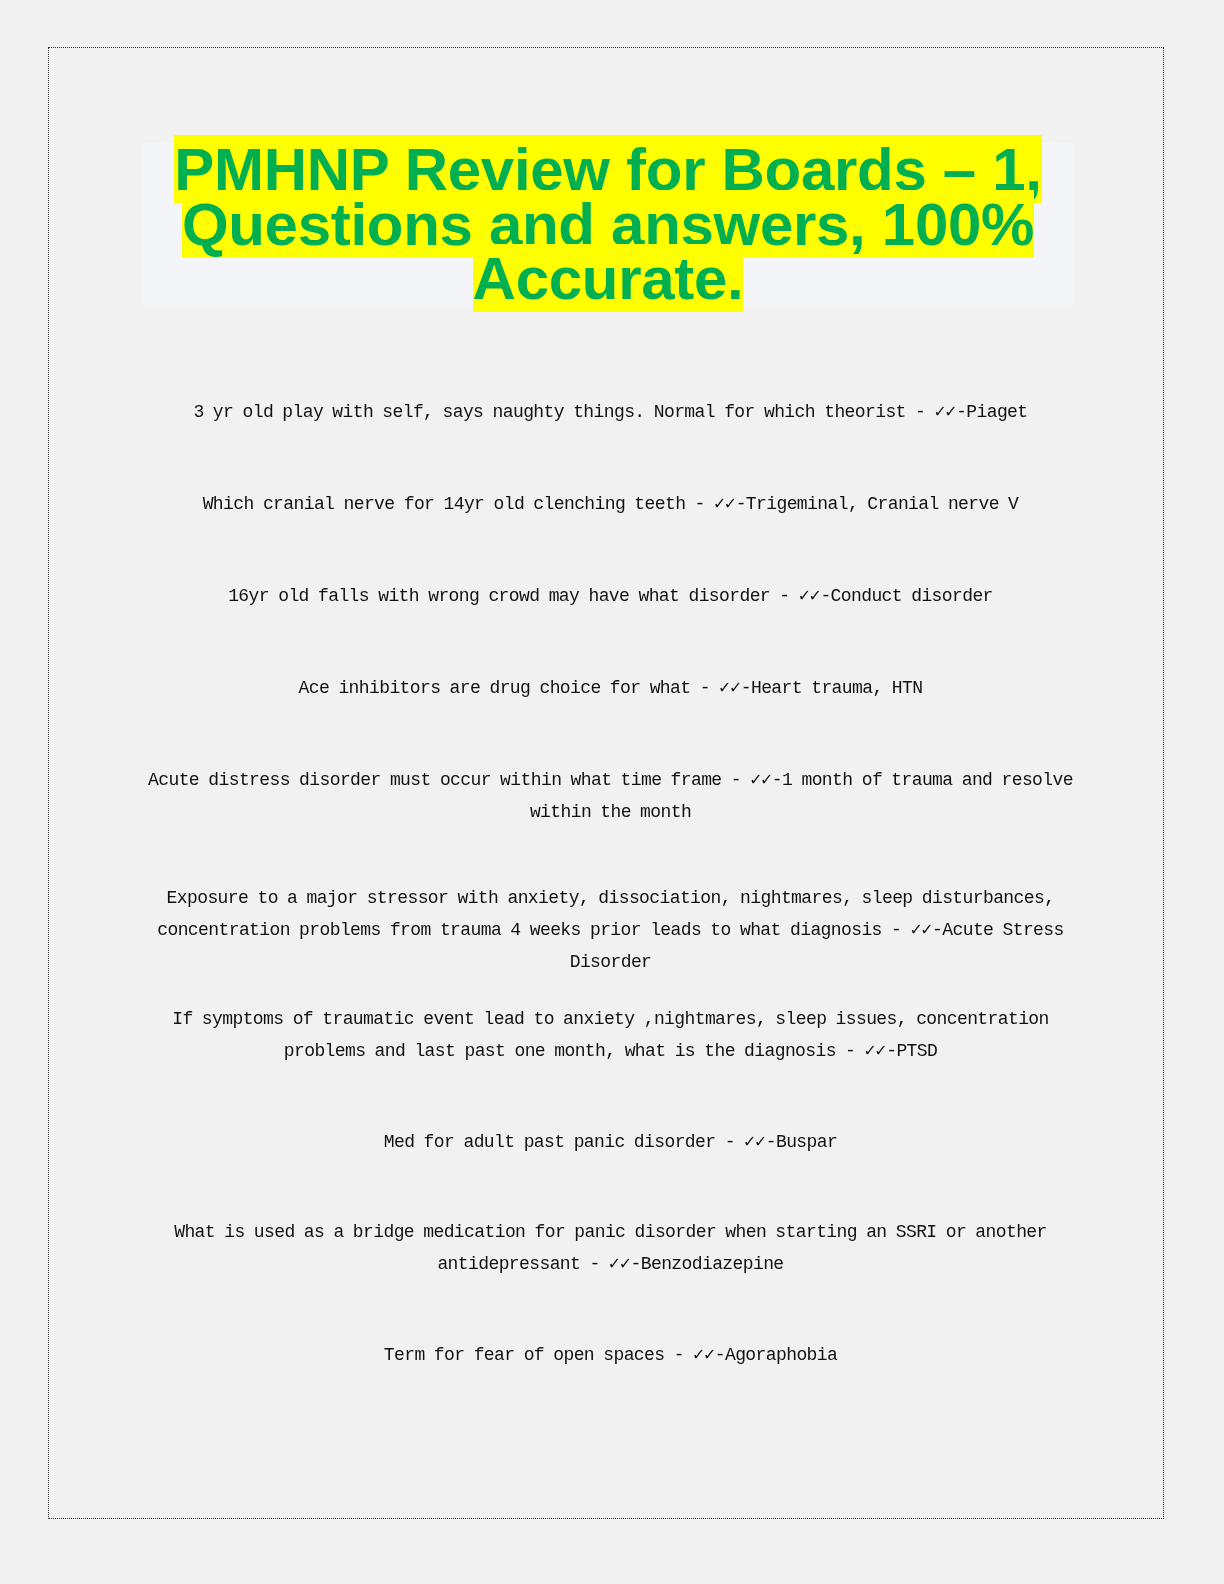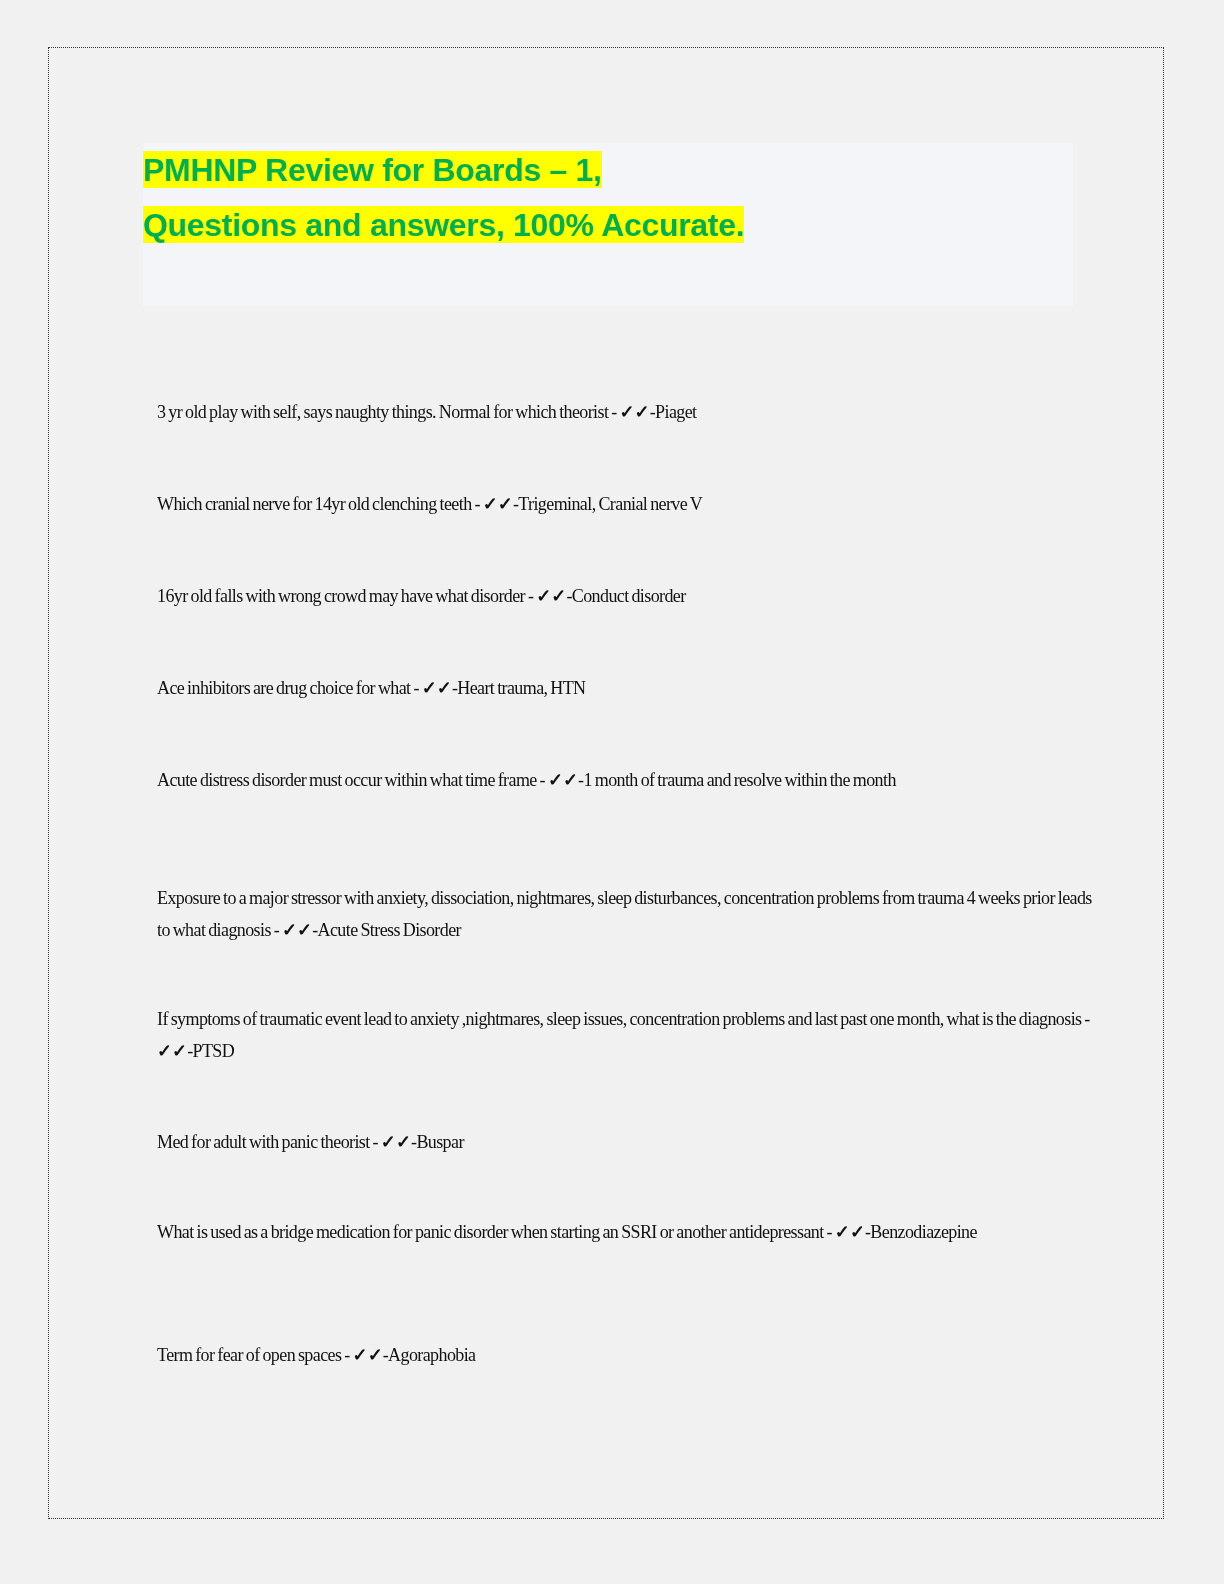--- a/index.html
+++ b/index.html
@@ -28,41 +28,43 @@
       left: 143px;
       top: 143px;
       width: 930px;
       height: 163px;
       background: #f4f5f9;
     }
     .title {
       margin: 0;
       font-family: "Liberation Sans", sans-serif;
       font-weight: bold;
-      font-size: 32px;
+      font-size: 60px;
       line-height: 54.5px;
       color: #00b050;
       letter-spacing: -0.3px;
+      text-align: center;
     }
     .title .hl {
       background: #ffff00;
       box-decoration-break: clone;
       -webkit-box-decoration-break: clone;
       padding: 1px 0 0 0;
     }
     .qa {
       position: absolute;
-      left: 157px;
+      left: 143px;
       width: 935px;
-      font-family: Liberation Serif, serif;
+      font-family: Liberation Mono, monospace;
       font-size: 18px;
       line-height: 32px;
       color: #111;
       letter-spacing: -0.6px;
       word-spacing: -1px;
+      text-align: center;
     }
     .check {
       font-weight: bold;
       letter-spacing: 0;
     }
   </style>
 </head>
 <body>
 
 <div class="page-border"></div>
@@ -78,17 +80,17 @@
 <div class="qa" style="top:580px"><span>16yr old falls with wrong crowd may have what disorder - </span><span class="check">✓✓</span><span>-Conduct disorder</span></div>
 
 <div class="qa" style="top:672px"><span>Ace inhibitors are drug choice for what - </span><span class="check">✓✓</span><span>-Heart trauma, HTN</span></div>
 
 <div class="qa" style="top:764px"><span>Acute distress disorder must occur within what time frame - </span><span class="check">✓✓</span><span>-1 month of trauma and resolve within the month</span></div>
 
 <div class="qa" style="top:882px"><span>Exposure to a major stressor with anxiety, dissociation, nightmares, sleep disturbances, concentration problems from trauma 4 weeks prior leads to what diagnosis - </span><span class="check">✓✓</span><span>-Acute Stress Disorder</span></div>
 
 <div class="qa" style="top:1003px"><span>If symptoms of traumatic event lead to anxiety ,nightmares, sleep issues, concentration problems and last past one month, what is the diagnosis - </span><span class="check">✓✓</span><span>-PTSD</span></div>
 
-<div class="qa" style="top:1126px"><span>Med for adult with panic theorist - </span><span class="check">✓✓</span><span>-Buspar</span></div>
+<div class="qa" style="top:1126px"><span>Med for adult past panic disorder - </span><span class="check">✓✓</span><span>-Buspar</span></div>
 
 <div class="qa" style="top:1216px"><span>What is used as a bridge medication for panic disorder when starting an SSRI or another antidepressant - </span><span class="check">✓✓</span><span>-Benzodiazepine</span></div>
 
 <div class="qa" style="top:1339px"><span>Term for fear of open spaces - </span><span class="check">✓✓</span><span>-Agoraphobia</span></div>
 
 </body></html>

